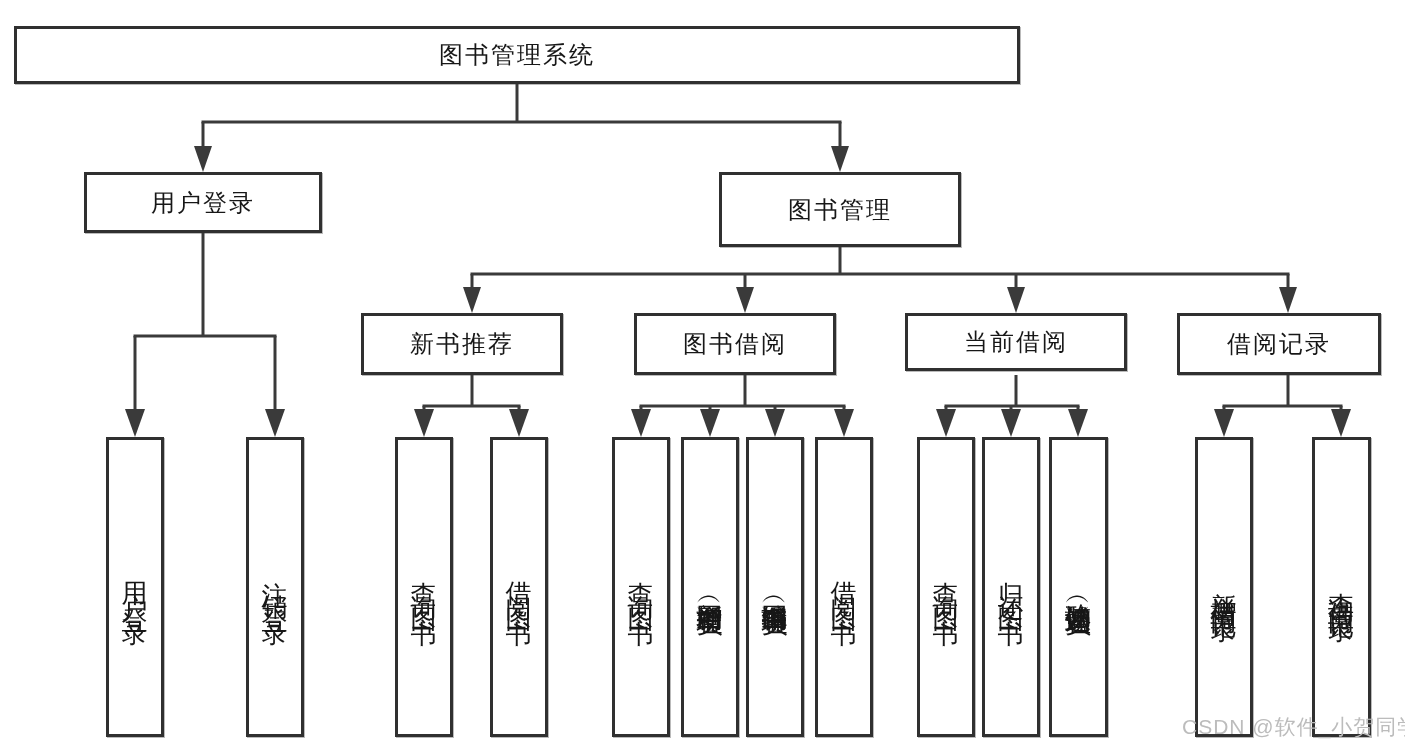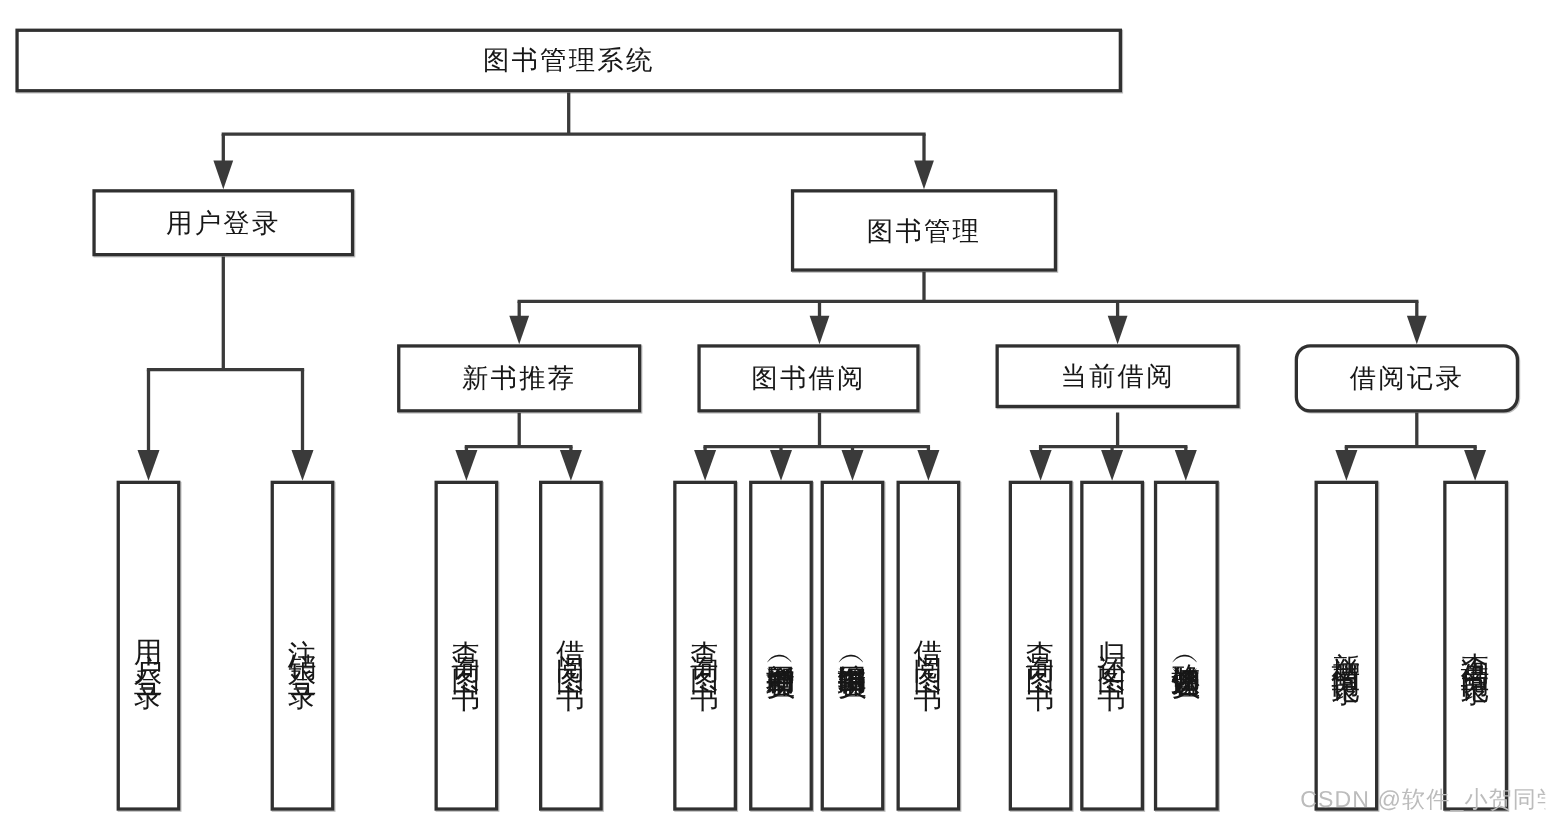--- a/index.html
+++ b/index.html
@@ -120,24 +120,24 @@
       <polygon points="1224,437 1214,409 1234,409"></polygon>
       <polygon points="1341,437 1331,409 1351,409"></polygon>
     </g>
   </svg>
 
   <div class="box hbox" style="left:14px; top:14px; width:1006px; height:58px;margin-top:12px;">图书管理系统</div>
 
   <div class="box hbox" style="left:84px; top:172px; width:238px; height:61px;">用户登录</div>
   <div class="box hbox" style="left:719px; top:172px; width:242px; height:75px;">图书管理</div>
 
-  <div class="box hbox" style="left:361px; top:313px; width:222px; height:62px;">新书推荐</div>
+  <div class="box hbox" style="left:361px; top:313px; width:202px; height:62px;">新书推荐</div>
   <div class="box hbox" style="left:634px; top:313px; width:202px; height:62px;">图书借阅</div>
   <div class="box hbox" style="left:905px; top:313px; width:222px; height:58px;">当前借阅</div>
-  <div class="box hbox" style="left:1177px; top:313px; width:204px; height:62px;border-radius:14px;">借阅记录</div>
+  <div class="box hbox" style="left:1177px; top:313px; width:204px; height:62px;">借阅记录</div>
 
   <div class="box vbox ls-wide" style="left:106px; top:437px; width:58px; height:300px;">用户登录</div>
   <div class="box vbox ls-wide" style="left:246px; top:437px; width:58px; height:300px;">注销登录</div>
 
   <div class="box vbox ls-wide" style="left:395px; top:437px; width:58px; height:300px;">查询图书</div>
   <div class="box vbox ls-wide" style="left:490px; top:437px; width:58px; height:300px;">借阅图书</div>
 
   <div class="box vbox ls-wide" style="left:612px; top:437px; width:58px; height:300px;">查询图书</div>
   <div class="box vbox ls-tight" style="left:681px; top:437px; width:58px; height:300px;">新增图书（管理员）</div>
   <div class="box vbox ls-tight" style="left:746px; top:437px; width:58px; height:300px;">编辑图书（管理员）</div>

